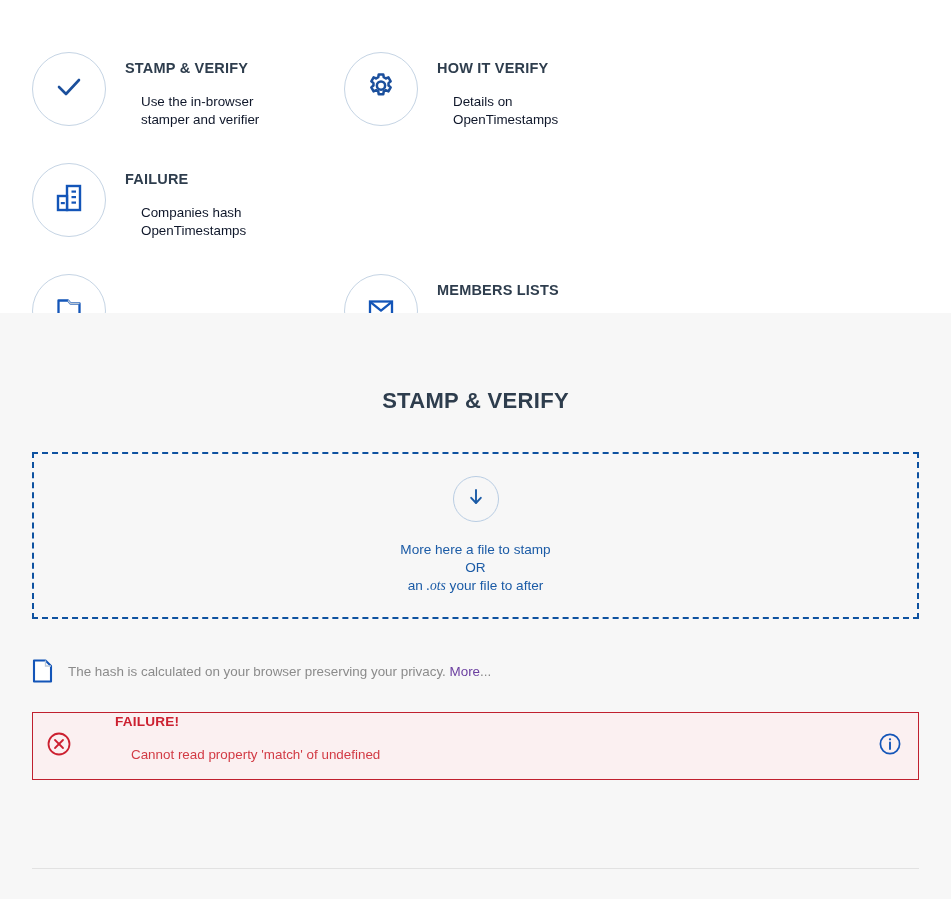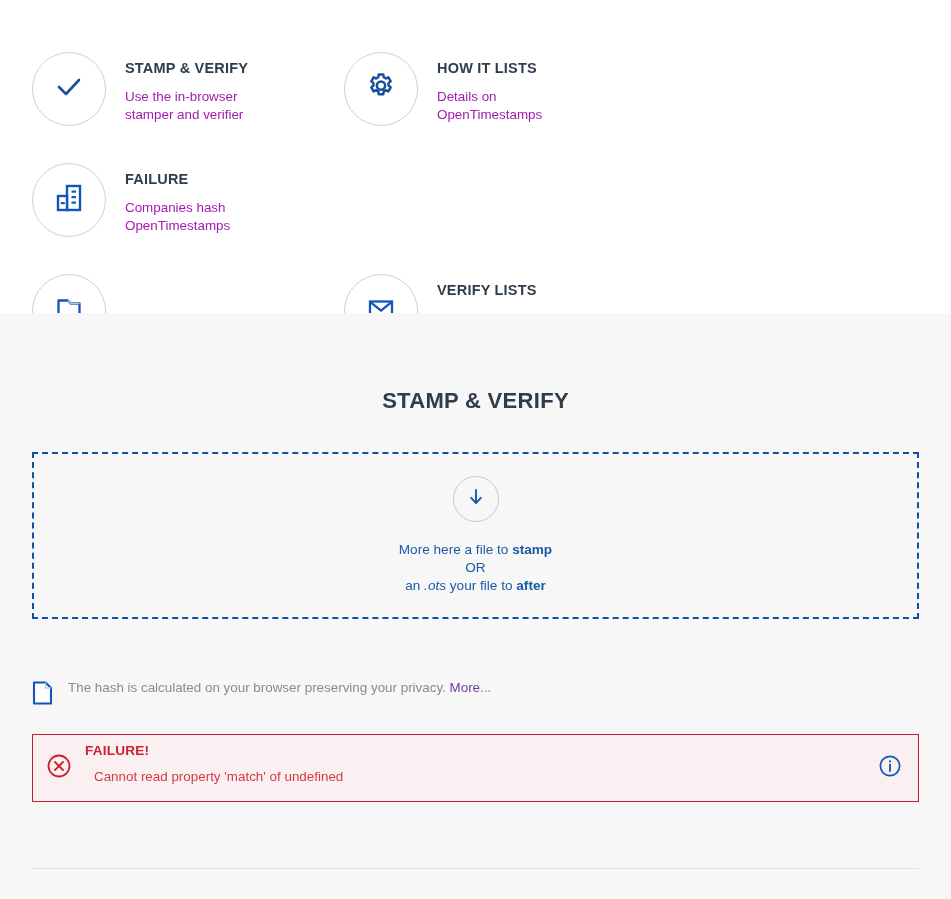--- a/index.html
+++ b/index.html
@@ -51,23 +51,23 @@
   .feature-title {
     font-size: 14.5px;
     font-weight: bold;
     color: #2e3d4d;
     letter-spacing: 0.2px;
     line-height: 18px;
     margin: 0 0 11px 0;
   }
   .feature-desc {
     font-size: 13.4px;
-    color: #a21caf;
+    color: #0f172a;
     line-height: 17.5px;
-    margin: 0;
+    margin: 16px;
     white-space: pre-line;
   }
 
   
   .stamp-section {
     background: #f7f7f7;
     height: 586px;
     box-sizing: border-box;
     padding: 0 32px;
     position: relative;
@@ -102,28 +102,28 @@
     align-items: center;
     justify-content: center;
     margin-bottom: 19px;
   }
   .drop-lines {
     text-align: center;
     font-size: 13.6px;
     color: #1b5ba6;
     line-height: 18px;
   }
-  .drop-lines b { font-weight: bold; }
-  .drop-lines i { font-style: italic; }
+  .drop-lines b { font-weight: normal; }
+  .drop-lines i { font-style: italic; font-family: Liberation Serif, serif; }
 
   
   .privacy-note {
     display: flex;
-    align-items: flex-start;
-    margin-top: 60px;
+    align-items: center;
+    margin-top: 38px;
   }
   .note-icon {
     width: 24px;
     min-width: 24px;
     margin-top: 2px;
   }
   .note-text {
     padding-left: 12px;
     font-size: 13.4px;
     color: #8b8b8b;
@@ -137,36 +137,37 @@
   
   .alert {
     margin-top: 25px;
     background: #fbf0f1;
     border: 1px solid #c0202f;
     height: 68px;
     box-sizing: border-box;
     display: flex;
     align-items: center;
     padding: 0 16px 0 13px;
+    gap: 30px;
   }
   .alert-icon { width: 26px; min-width: 26px; }
   .alert-body { flex: 1; padding-left: 13px; }
   .alert-title {
     font-size: 13.6px;
     font-weight: bold;
     color: #cc2030;
     letter-spacing: 0.2px;
     line-height: 17px;
     margin: 0 0 6px 0;
   }
   .alert-msg {
     font-size: 13.4px;
     color: #d23b45;
     line-height: 17px;
-    margin: 9px;
+    margin: 16px;
   }
   .alert-info { width: 24px; min-width: 24px; }
 
   .bottom-divider {
     position: absolute;
     left: 32px;
     right: 32px;
     bottom: 30px;
     height: 1px;
     background: #e2e2e2;
@@ -196,21 +197,21 @@
     <div class="feature-item">
       <div class="feature-circle">
         <span>
           <svg width="32" height="32" viewBox="0 0 24 24">
             <path fill="none" stroke="#1b4f9c" stroke-width="1.9" stroke-linejoin="round" d="M10.3 2.6h3.4l.35 2.1 1.55.9 1.95-.85 1.7 2.95-1.6 1.4v1.8l1.6 1.4-1.7 2.95-1.95-.85-1.55.9-.35 2.1h-3.4l-.35-2.1-1.55-.9-1.95.85-1.7-2.95 1.6-1.4v-1.8l-1.6-1.4 1.7-2.95 1.95.85 1.55-.9z"></path>
             <circle cx="12" cy="10.9" r="3.1" fill="none" stroke="#1b4f9c" stroke-width="1.9"></circle>
           </svg>
         </span>
       </div>
       <div class="feature-text">
-        <p class="feature-title">HOW IT LISTS</p>
+        <p class="feature-title">HOW IT VERIFY</p>
         <p class="feature-desc">Details on
 OpenTimestamps</p>
       </div>
     </div>
 
     <div class="feature-item">
       <div class="feature-circle">
         <span>
           <svg width="32" height="32" viewBox="0 0 32 32">
             <rect x="14" y="4" width="13" height="24" fill="#fff" stroke="#1355b8" stroke-width="2.4"></rect>
@@ -247,21 +248,21 @@
     <div class="feature-item">
       <div class="feature-circle">
         <span>
           <svg width="32" height="32" viewBox="0 0 32 32">
             <rect x="5" y="8.5" width="22" height="15.5" fill="#fff" stroke="#1355b8" stroke-width="2.3"></rect>
             <path d="M5.8 9.3l10.2 8.3 10.2-8.3" fill="none" stroke="#1355b8" stroke-width="2.3" stroke-linejoin="round"></path>
           </svg>
         </span>
       </div>
       <div class="feature-text">
-        <p class="feature-title">VERIFY LISTS</p>
+        <p class="feature-title">MEMBERS LISTS</p>
         <p class="feature-desc">OpenTimestamps
 announcements</p>
       </div>
     </div>
 
   </div>
 </div>
 
 <div class="stamp-section">
 

